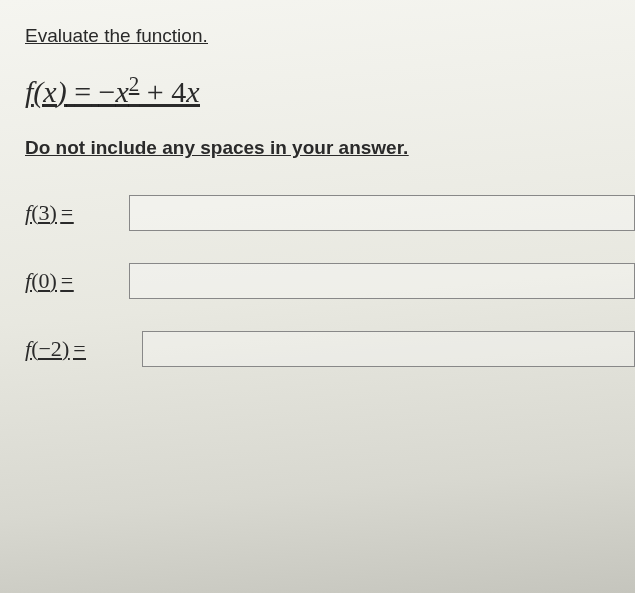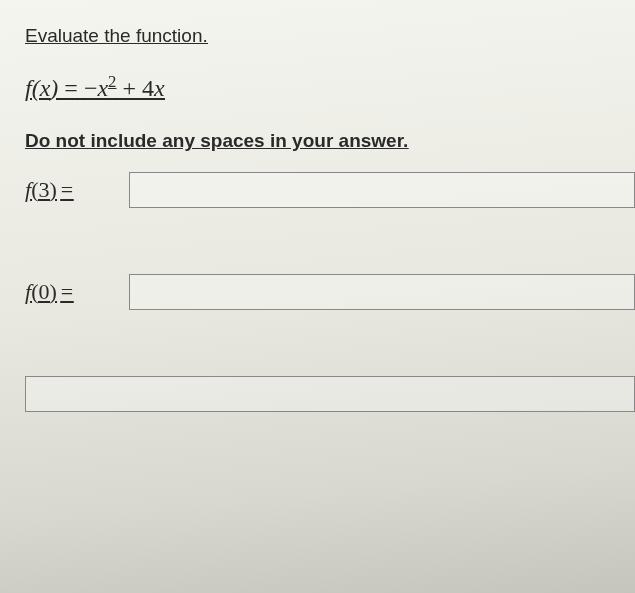--- a/index.html
+++ b/index.html
@@ -17,38 +17,38 @@
       overflow: hidden;
     }
     .instruction {
       font-size: 19px;
       color: #2a2a2a;
       margin-bottom: 25px;
     }
     .function-def {
       font-family: 'Times New Roman', serif;
       font-style: italic;
-      font-size: 24px;
+      font-size: 30px;
       color: #2a2a2a;
       margin-bottom: 28px;
     }
     .function-def .math {
       font-style: normal;
     }
     .warning {
       font-size: 19px;
       color: #2a2a2a;
       text-decoration: underline;
       font-weight: bold;
-      margin-bottom: 20px;
+      margin-bottom: 36px;
     }
     .question-row {
       display: flex;
       align-items: center;
-      margin-bottom: 66px;
+      margin-bottom: 32px;
       gap: 48px;
     }
     .question-label {
       font-family: 'Times New Roman', serif;
       font-style: italic;
       font-size: 22px;
       color: #2a2a2a;
       margin-right: 8px;
       white-space: nowrap;
     }
@@ -96,14 +96,17 @@
 </div>
 
 <div class="question-row">
   <div class="question-label">
     <span>f</span><span class="paren">(</span><span class="num">0</span><span class="paren">)</span><span class="eq">=</span>
   </div>
   <input type="text" class="answer-input" value="" style="">
 </div>
 
 <div class="question-row">
+  <div class="question-label">
+    <span>f</span><span class="paren">(</span><span class="num">−2</span><span class="paren">)</span><span class="eq">=</span>
+  </div>
   <input type="text" class="answer-input" value="" style="">
 </div>
 
 </body></html>

